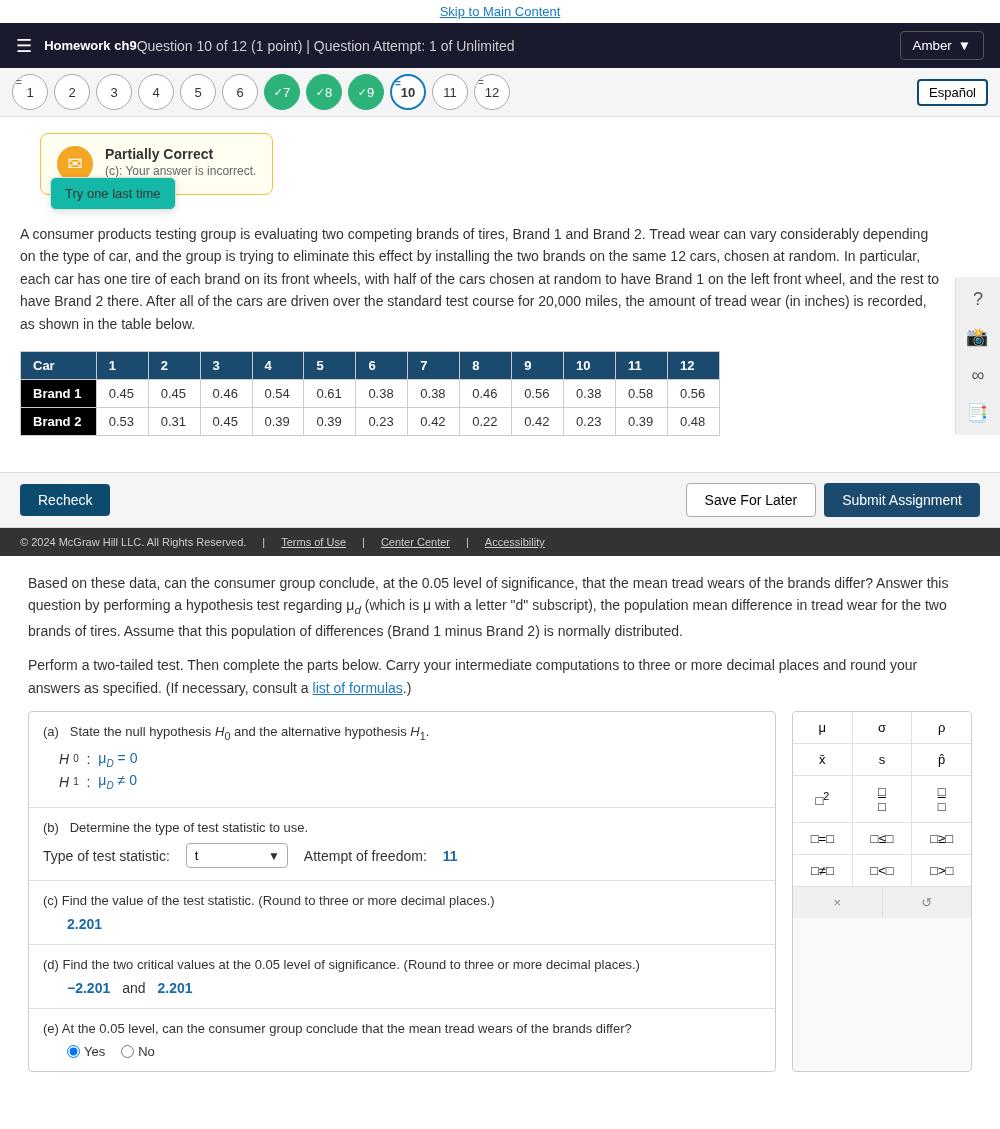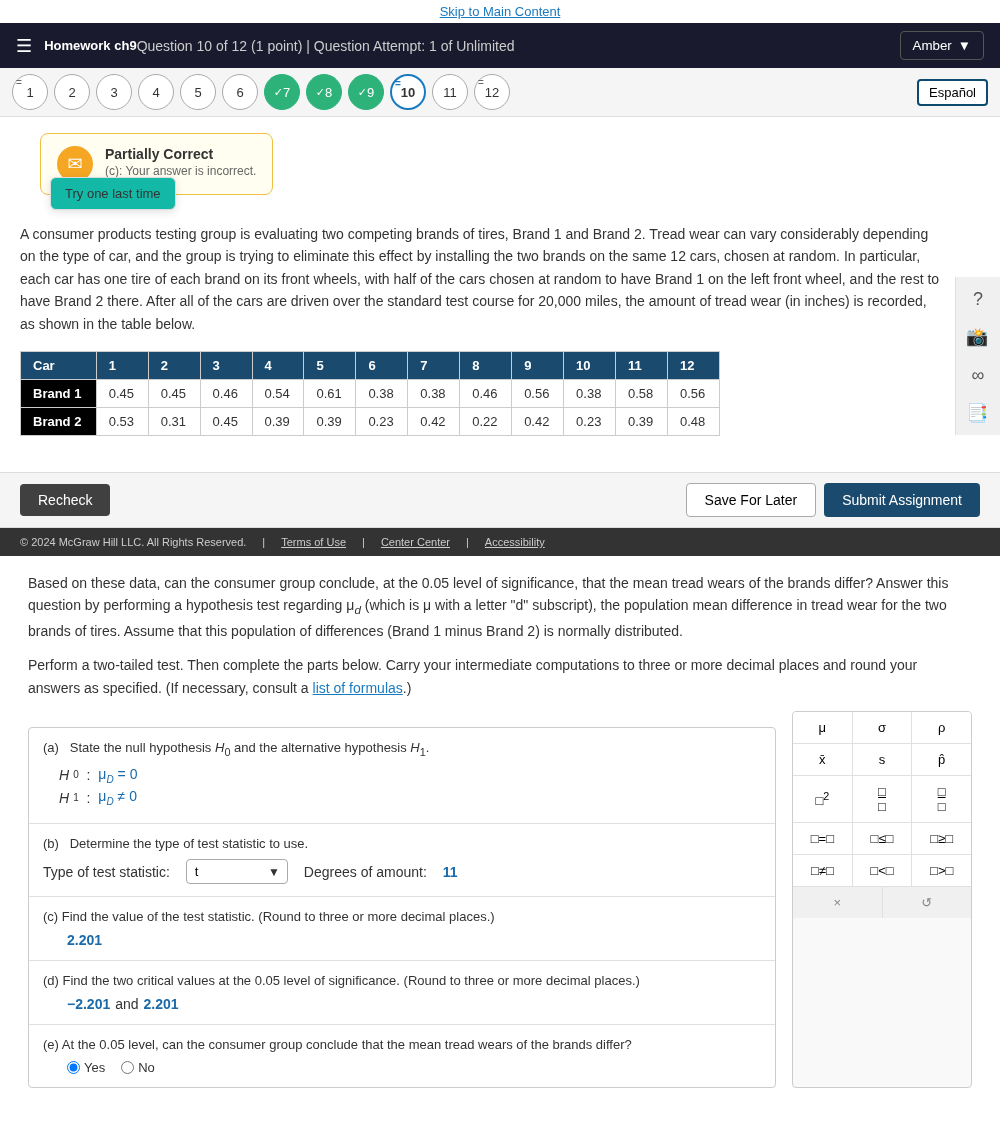--- a/index.html
+++ b/index.html
@@ -169,21 +169,21 @@
     .action-bar {
       display: flex;
       align-items: center;
       justify-content: space-between;
       padding: 10px 20px;
       background: #f5f5f5;
       border-top: 1px solid #ddd;
       border-bottom: 1px solid #ddd;
     }
     .recheck-btn {
-      background: #404040;
+      background: #0c4a6e;
       color: #fff;
       border: none;
       padding: 8px 18px;
       border-radius: 4px;
       cursor: pointer;
       font-size: 14px;
     }
     .save-btn {
       background: #fff;
       border: 1px solid #aaa;
@@ -225,21 +225,20 @@
     .parts-container {
       display: flex;
       gap: 16px;
       margin-top: 12px;
     }
     .parts-left {
       flex: 1;
       border: 1px solid #ccc;
       border-radius: 4px;
       overflow: hidden;
-      margin-top: 16px;
     }
     .part-row {
       border-bottom: 1px solid #e0e0e0;
       padding: 12px 14px;
     }
     .part-row:last-child { border-bottom: none; }
     .part-label { font-weight: normal; font-size: 13px; margin-bottom: 8px; }
     .math-blue { color: #1a6aaa; }
 
     .type-row { display: flex; align-items: center; gap: 16px; flex-wrap: wrap; }
@@ -517,33 +516,33 @@
           <span>Type of test statistic:</span>
           <div class="select-wrapper">
             <select>
               <option>t</option>
               <option>z</option>
               <option>Chi-square</option>
               <option>F</option>
             </select>
             <span class="select-arrow">▼</span>
           </div>
-          <span>Degrees of amount:</span>
+          <span>Attempt of freedom:</span>
           <span class="degrees-val">11</span>
         </div>
       </div>
 
       <div class="part-row">
         <div class="part-label">(c)   Find the value of the test statistic. (Round to three or more decimal places.)</div>
         <div class="test-val">2.201</div>
       </div>
 
       <div class="part-row">
         <div class="part-label">(d)   Find the two critical values at the 0.05 level of significance. (Round to three or more decimal places.)</div>
-        <div style="margin-left:24px; display:flex; align-items:flex-end; gap:5px;">
+        <div style="margin-left:24px; display:flex; align-items:flex-end; gap:12px;">
           <span class="critical-val">−2.201</span>
           <span>and</span>
           <span class="critical-val">2.201</span>
         </div>
       </div>
 
       <div class="part-row">
         <div class="part-label">(e)   At the 0.05 level, can the consumer group conclude that the mean tread wears of the brands differ?</div>
         <div class="radio-group">
           <label>

